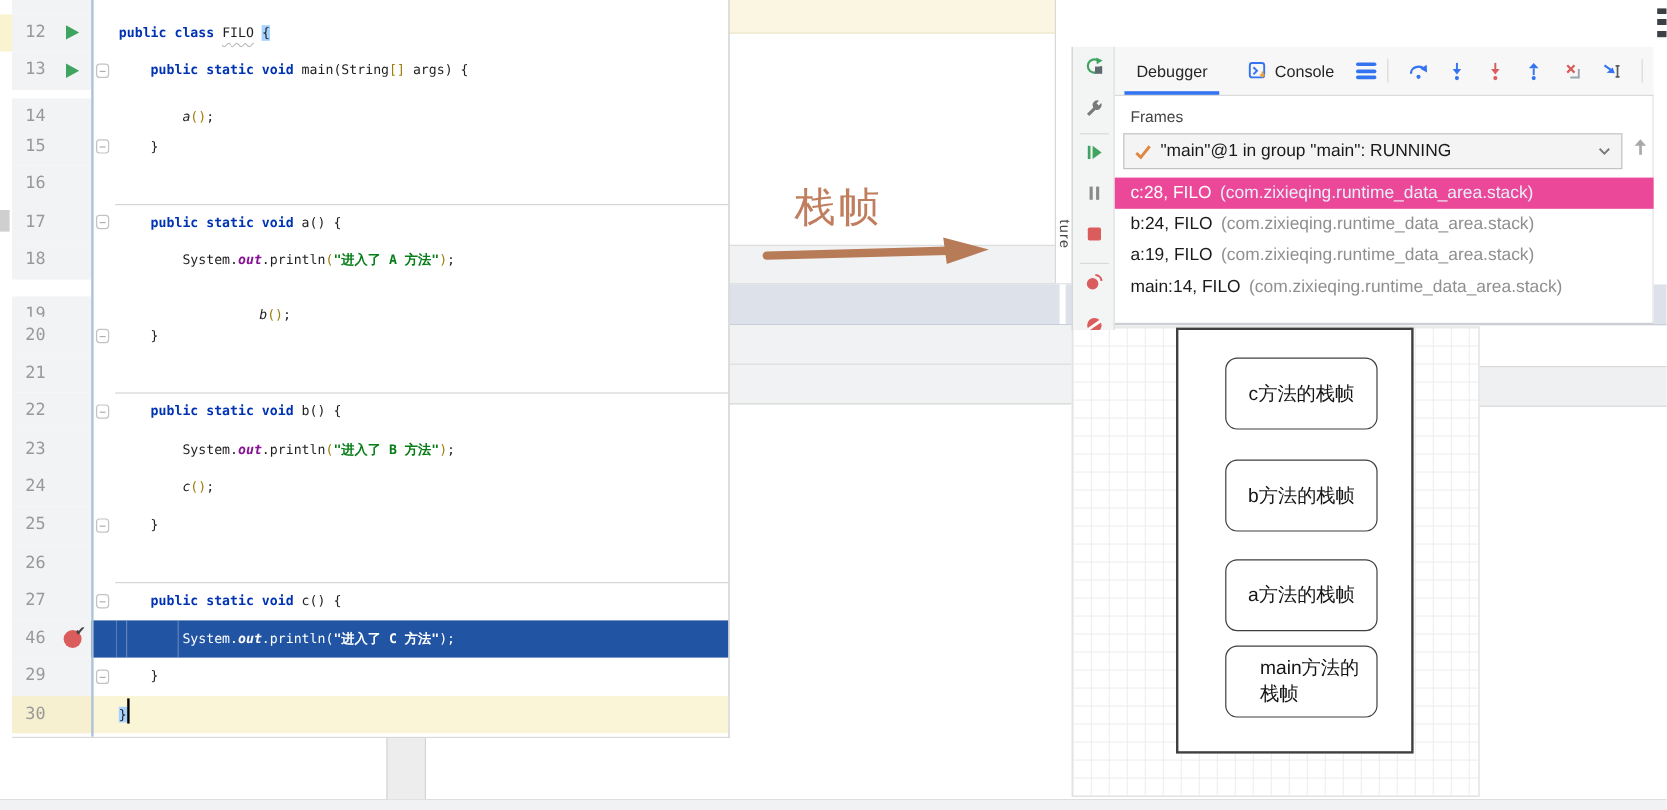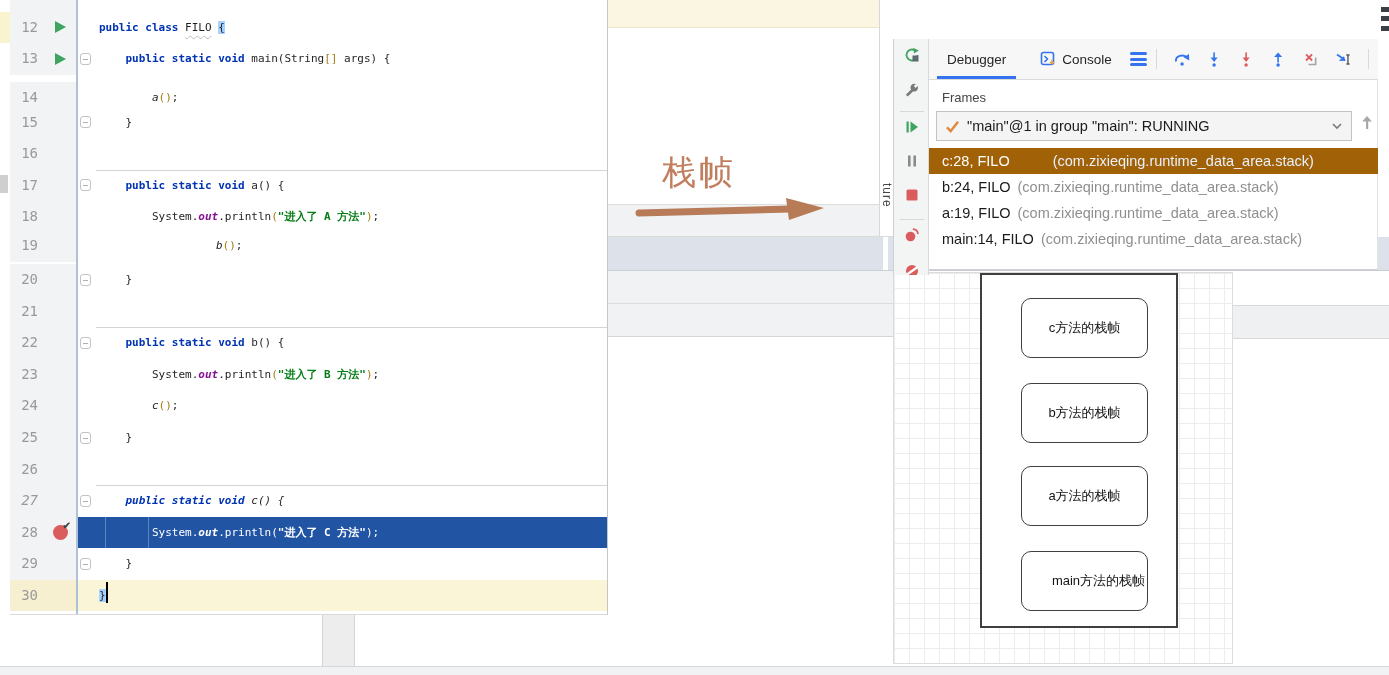--- a/index.html
+++ b/index.html
@@ -88,36 +88,36 @@
          border-bottom:1px solid #cfcfcf;border-right:1px solid #e3e3e3;}
   .frames-label{position:absolute;left:13px;top:10px;font-size:13px;color:#454545;}
   .thread-dd{position:absolute;left:7px;top:31px;width:416px;height:30px;background:#f4f4f4;
              border:1px solid #c2c2c2;display:flex;align-items:center;padding:0 8px;gap:7px;}
   .thread-dd .ttext{flex:1;font-size:14.5px;color:#1a1a1a;white-space:nowrap;overflow:hidden;}
   .upbtn{position:absolute;left:430px;top:35px;width:16px;height:16px;}
   .frows{position:absolute;left:0;top:68px;width:449px;}
   .frow{height:26px;display:flex;align-items:center;padding-left:13px;font-size:14.5px;white-space:nowrap;overflow:hidden;}
   .frow .loc{color:#1b1b1b;}
   .frow .pkg{color:#8f8f8f;margin-left:7px;}
-  .frow.sel{background:#a16207;gap:36px;}
+  .frow.sel{background:#ec4899;}
   .frow.sel .loc{color:#fff;}
   .frow.sel .pkg{color:#e8f0fa;}
   .clipped-e{position:absolute;left:1381px;top:7px;width:8px;height:24px;z-index:3;
              background:linear-gradient(#3b3f46 0 5px,transparent 5px 9px,#3b3f46 9px 14px,transparent 14px 19px,#3b3f46 19px 24px);}
 
   
   #diagram{position:absolute;left:893px;top:272px;width:340px;height:392px;background-color:#fff;
            border:1px solid #dcdcdc;z-index:2;
            background-image:linear-gradient(to right,#ececec 1px,transparent 1px),
                             linear-gradient(to bottom,#ececec 1px,transparent 1px);
            background-size:15px 15px;}
   .stackrect{position:absolute;left:86px;top:0;width:198px;height:355px;background:#fff;border:2px solid #3f3f3f;}
   .sframe{position:absolute;left:127px;width:127px;height:60px;background:#fff;border:1.5px solid #3f3f3f;
           border-radius:10px;display:flex;align-items:center;justify-content:center;
-          font-size:13px;color:#151515;}
+          font-size:16px;color:#151515;}
   .stackcap{position:absolute;left:86px;top:360px;width:198px;text-align:center;font-size:19px;color:#151515;}
 </style>
 </head>
 <body>
 
 <div id="canvas">
 
   <div class="band band-a"></div>
   <div class="band band-blue">
     <div class="band-sep" style="left:275px"></div>
@@ -192,21 +192,21 @@
           </div>
           <div class="codec"><span class="seg kw">    public static void </span><span class="seg pl">a() {</span></div>
         </div>
         <div class="line" style="top: 201.15px;">
           <div class="gut">
             <span class="num">18</span>
           </div>
           <div class="foldc"></div>
           <div class="codec"><span class="seg pl">        System.</span><span class="seg fld">out</span><span class="seg pl">.println</span><span class="seg par">(</span><span class="seg str">"进入了 A 方法"</span><span class="seg par">)</span><span class="seg pl">;</span></div>
         </div>
-        <div class="line" style="top: 230px; gap: 32px;">
+        <div class="line" style="top: 247px; gap: 32px;">
           <div class="gut">
             <span class="num">19</span>
           </div>
           <div class="foldc"></div>
           <div class="codec"><span class="seg pl">        </span><span class="seg call">b</span><span class="seg par">()</span><span class="seg pl">;</span></div>
         </div>
         <div class="line" style="top: 264.25px;">
           <div class="gut">
             <span class="num">20</span>
           </div>
@@ -255,33 +255,33 @@
           </div>
           <div class="codec"><span class="seg pl">    }</span></div>
         </div>
         <div class="line" style="top: 453.55px;">
           <div class="gut">
             <span class="num">26</span>
           </div>
           <div class="foldc"></div>
           <div class="codec"></div>
         </div>
-        <div class="line" style="top: 485.1px; font-style: italic;">
+        <div class="line" style="top: 485.1px;">
           <div class="msep"></div>
           <div class="gut">
             <span class="num">27</span>
           </div>
           <div class="foldc">
             <span class="fold"></span>
           </div>
           <div class="codec"><span class="seg kw">    public static void </span><span class="seg pl">c() {</span></div>
         </div>
         <div class="line exec" style="top: 516.65px;">
           <div class="gut">
-            <span class="num">28</span>
+            <span class="num">46</span>
             <span class="bp"></span>
           </div>
           <div class="foldc"></div>
           <div class="codec"><span class="seg pl">        System.</span><span class="seg fld">out</span><span class="seg pl">.println</span><span class="seg par">(</span><span class="seg str">"进入了 C 方法"</span><span class="seg par">)</span><span class="seg pl">;</span></div>
         </div>
         <div class="line" style="top: 548.2px;">
           <div class="gut">
             <span class="num">29</span>
           </div>
           <div class="foldc">
@@ -431,17 +431,17 @@
   </div>
 
   <div class="clipped-e"></div>
 
   <div id="diagram">
     <div class="stackrect"></div>
     <div>
         <div class="sframe" style="top: 25px;">c方法的栈帧</div>
         <div class="sframe" style="top: 110px;">b方法的栈帧</div>
         <div class="sframe" style="top: 193px;">a方法的栈帧</div>
-        <div class="sframe" style="top: 278px; padding-left: 28px;">main方法的栈帧</div>
+        <div class="sframe" style="top: 265px; padding-left: 28px;">main方法的栈帧</div>
       </div>
   </div>
 
 </div>
 
 </body></html>

